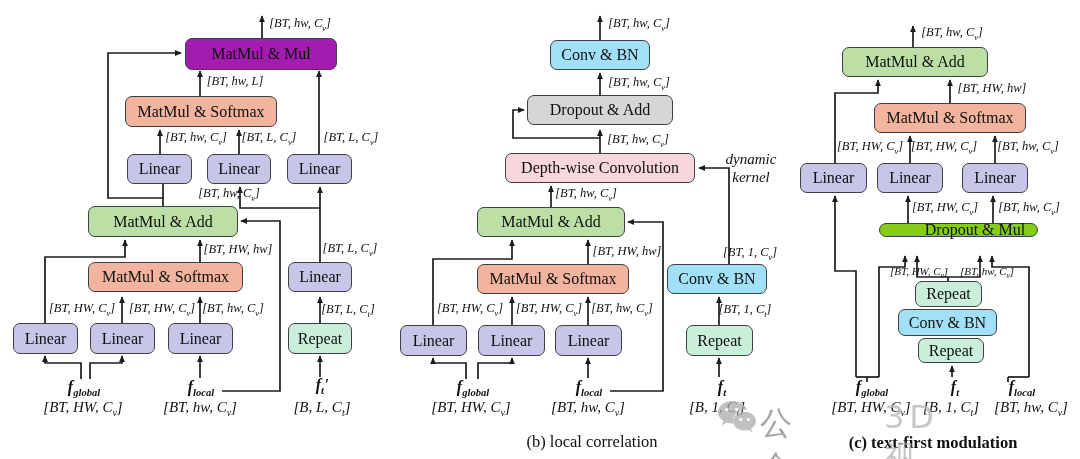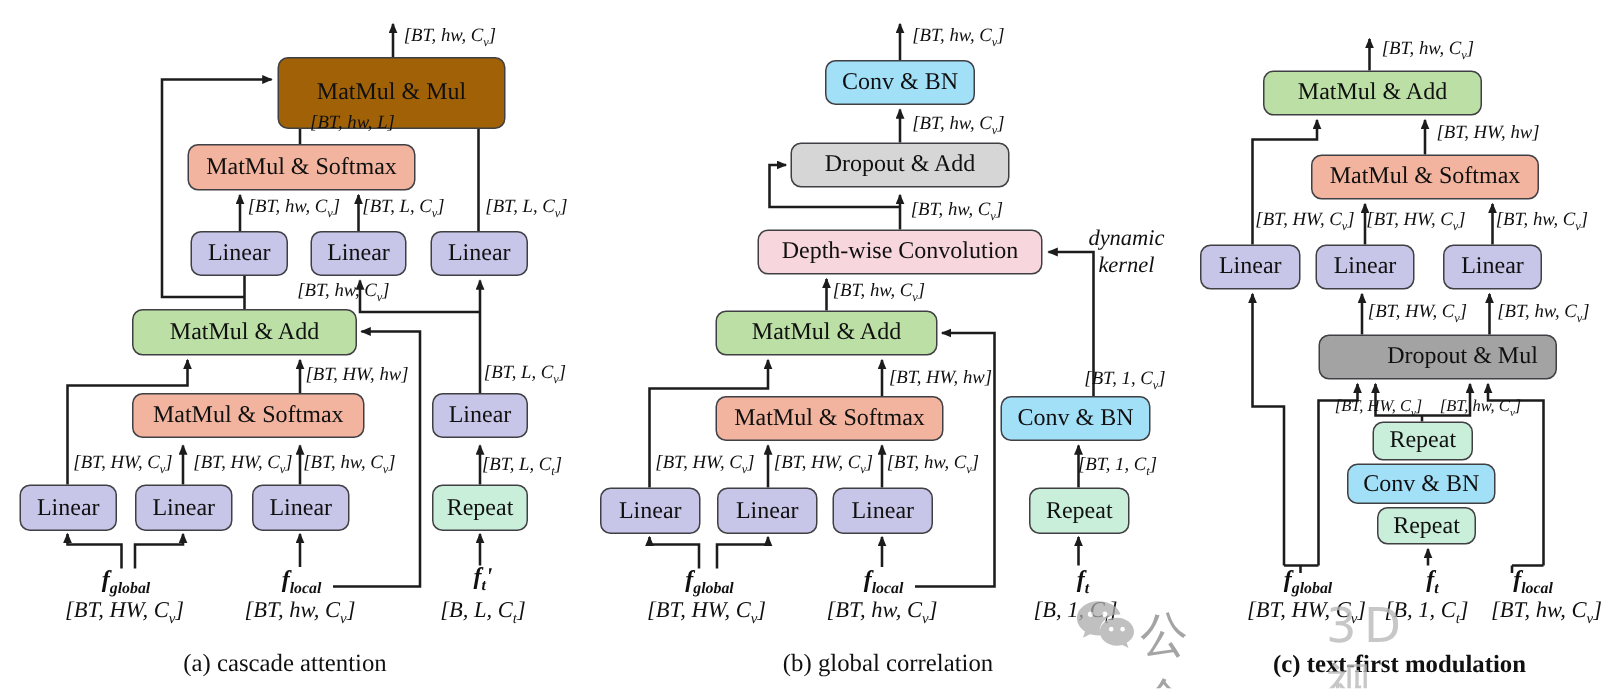--- a/index.html
+++ b/index.html
@@ -111,21 +111,21 @@
       <polyline points="1029,377 1029,267 992,267 992,256" marker-end="url(#ah)"></polyline>
       <polyline points="867,382 867,377"></polyline>
       <polyline points="856,377 879,377"></polyline>
       <polyline points="1008,382 1008,377"></polyline>
       <polyline points="1008,377 1029,377"></polyline>
       <polyline points="952,377 952,366" marker-end="url(#ah)"></polyline>
     </g>
   </svg>
 
   <div class="dlayer">
-      <div class="box" style="left: 185px; top: 38px; width: 152px; height: 48px; background: #a16207;">MatMul &amp; Mul</div>
+      <div class="box" style="left: 185px; top: 38px; width: 152px; height: 32px; background: #a21caf;">MatMul &amp; Mul</div>
       <div class="box" style="left: 125px; top: 96px; width: 152px; height: 31px; background: rgb(242, 180, 158);">MatMul &amp; Softmax</div>
       <div class="box" style="left: 127px; top: 154px; width: 65px; height: 30px; background: rgb(199, 197, 232);">Linear</div>
       <div class="box" style="left: 207px; top: 154px; width: 64px; height: 30px; background: rgb(199, 197, 232);">Linear</div>
       <div class="box" style="left: 287px; top: 154px; width: 65px; height: 30px; background: rgb(199, 197, 232);">Linear</div>
       <div class="box" style="left: 88px; top: 206px; width: 150px; height: 31px; background: rgb(187, 223, 165);">MatMul &amp; Add</div>
       <div class="box" style="left: 88px; top: 262px; width: 155px; height: 30px; background: rgb(242, 180, 158);">MatMul &amp; Softmax</div>
       <div class="box" style="left: 288px; top: 262px; width: 64px; height: 30px; background: rgb(199, 197, 232);">Linear</div>
       <div class="box" style="left: 13px; top: 323px; width: 65px; height: 31px; background: rgb(199, 197, 232);">Linear</div>
       <div class="box" style="left: 90px; top: 323px; width: 65px; height: 31px; background: rgb(199, 197, 232);">Linear</div>
       <div class="box" style="left: 168px; top: 323px; width: 65px; height: 31px; background: rgb(199, 197, 232);">Linear</div>
@@ -141,21 +141,20 @@
       <div class="lbl shape" style="left: 82px; top: 302px;">[BT, HW, C<sub>v</sub>]</div>
       <div class="lbl shape" style="left: 162px; top: 302px;">[BT, HW, C<sub>v</sub>]</div>
       <div class="lbl shape" style="left: 233px; top: 302px;">[BT, hw, C<sub>v</sub>]</div>
       <div class="lbl shape" style="left: 348px; top: 303px;">[BT, L, C<sub>t</sub>]</div>
       <div class="lbl input" style="left: 84px; top: 379px;">f<sub>global</sub></div>
       <div class="lbl dim" style="left: 83px; top: 400px;">[BT, HW, C<sub>v</sub>]</div>
       <div class="lbl input" style="left: 201px; top: 379px;">f<sub>local</sub></div>
       <div class="lbl dim" style="left: 200px; top: 400px;">[BT, hw, C<sub>v</sub>]</div>
       <div class="lbl input" style="left: 322px; top: 377px;">f<sub>t</sub>'</div>
       <div class="lbl dim" style="left: 322px; top: 400px;">[B, L, C<sub>t</sub>]</div>
-      <div class="caption" style="left: 190px; top: 432px;">(a) cascade attention</div>
     </div>
   <div class="dlayer">
       <div class="box" style="left: 550px; top: 40px; width: 100px; height: 30px; background: rgb(162, 224, 248);">Conv &amp; BN</div>
       <div class="box" style="left: 505px; top: 153px; width: 190px; height: 30px; background: rgb(247, 214, 221);">Depth-wise Convolution</div>
       <div class="box" style="left: 527px; top: 95px; width: 146px; height: 30px; background: rgb(214, 214, 214);">Dropout &amp; Add</div>
       <div class="box" style="left: 477px; top: 207px; width: 148px; height: 30px; background: rgb(187, 223, 165);">MatMul &amp; Add</div>
       <div class="box" style="left: 477px; top: 264px; width: 152px; height: 30px; background: rgb(242, 180, 158);">MatMul &amp; Softmax</div>
       <div class="box" style="left: 667px; top: 264px; width: 100px; height: 30px; background: rgb(162, 224, 248);">Conv &amp; BN</div>
       <div class="box" style="left: 400px; top: 325px; width: 67px; height: 31px; background: rgb(199, 197, 232);">Linear</div>
       <div class="box" style="left: 478px; top: 325px; width: 67px; height: 31px; background: rgb(199, 197, 232);">Linear</div>
@@ -172,29 +171,29 @@
       <div class="lbl shape" style="left: 470px; top: 302px;">[BT, HW, C<sub>v</sub>]</div>
       <div class="lbl shape" style="left: 549px; top: 302px;">[BT, HW, C<sub>v</sub>]</div>
       <div class="lbl shape" style="left: 622px; top: 302px;">[BT, hw, C<sub>v</sub>]</div>
       <div class="lbl shape" style="left: 745px; top: 303px;">[BT, 1, C<sub>t</sub>]</div>
       <div class="lbl input" style="left: 473px; top: 379px;">f<sub>global</sub></div>
       <div class="lbl dim" style="left: 471px; top: 400px;">[BT, HW, C<sub>v</sub>]</div>
       <div class="lbl input" style="left: 589px; top: 379px;">f<sub>local</sub></div>
       <div class="lbl dim" style="left: 588px; top: 400px;">[BT, hw, C<sub>v</sub>]</div>
       <div class="lbl input" style="left: 722px; top: 379px;">f<sub>t</sub></div>
       <div class="lbl dim" style="left: 717px; top: 400px;">[B, 1, C<sub>t</sub>]</div>
-      <div class="caption" style="left: 592px; top: 432px;">(b) global correlation</div>
+      <div class="caption" style="left: 592px; top: 432px;">(b) local correlation</div>
     </div>
   <div class="dlayer">
       <div class="box" style="left: 842px; top: 47px; width: 146px; height: 30px; background: rgb(187, 223, 165);">MatMul &amp; Add</div>
       <div class="box" style="left: 874px; top: 103px; width: 152px; height: 30px; background: rgb(242, 180, 158);">MatMul &amp; Softmax</div>
       <div class="box" style="left: 800px; top: 163px; width: 67px; height: 30px; background: rgb(199, 197, 232);">Linear</div>
       <div class="box" style="left: 877px; top: 163px; width: 66px; height: 30px; background: rgb(199, 197, 232);">Linear</div>
       <div class="box" style="left: 962px; top: 163px; width: 66px; height: 30px; background: rgb(199, 197, 232);">Linear</div>
-      <div class="box" style="left: 879px; top: 223px; width: 159px; height: 30px; background: #a3a3a3; padding-left: 33px;">Dropout &amp; Mul</div>
+      <div class="box" style="left: 879px; top: 223px; width: 159px; height: 14px; background: #84cc16; padding-left: 33px;">Dropout &amp; Mul</div>
       <div class="box" style="left: 915px; top: 281px; width: 67px; height: 26px; background: rgb(201, 239, 219);">Repeat</div>
       <div class="box" style="left: 898px; top: 309px; width: 99px; height: 27px; background: rgb(162, 224, 248);">Conv &amp; BN</div>
       <div class="box" style="left: 918px; top: 338px; width: 66px; height: 25px; background: rgb(201, 239, 219);">Repeat</div>
       <div class="lbl shape" style="left: 952px; top: 26px;">[BT, hw, C<sub>v</sub>]</div>
       <div class="lbl shape" style="left: 992px; top: 82px;">[BT, HW, hw]</div>
       <div class="lbl shape" style="left: 870px; top: 140px;">[BT, HW, C<sub>v</sub>]</div>
       <div class="lbl shape" style="left: 944px; top: 140px;">[BT, HW, C<sub>v</sub>]</div>
       <div class="lbl shape" style="left: 1028px; top: 140px;">[BT, hw, C<sub>v</sub>]</div>
       <div class="lbl shape" style="left: 945px; top: 201px;">[BT, HW, C<sub>v</sub>]</div>
       <div class="lbl shape" style="left: 1029px; top: 201px;">[BT, hw, C<sub>v</sub>]</div>

